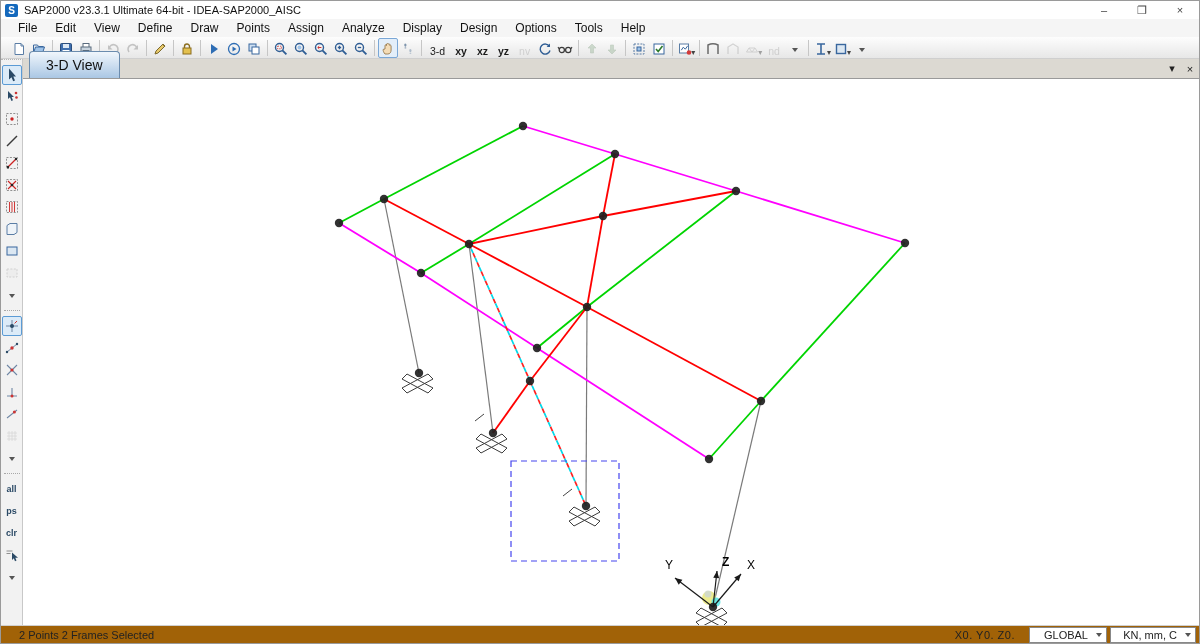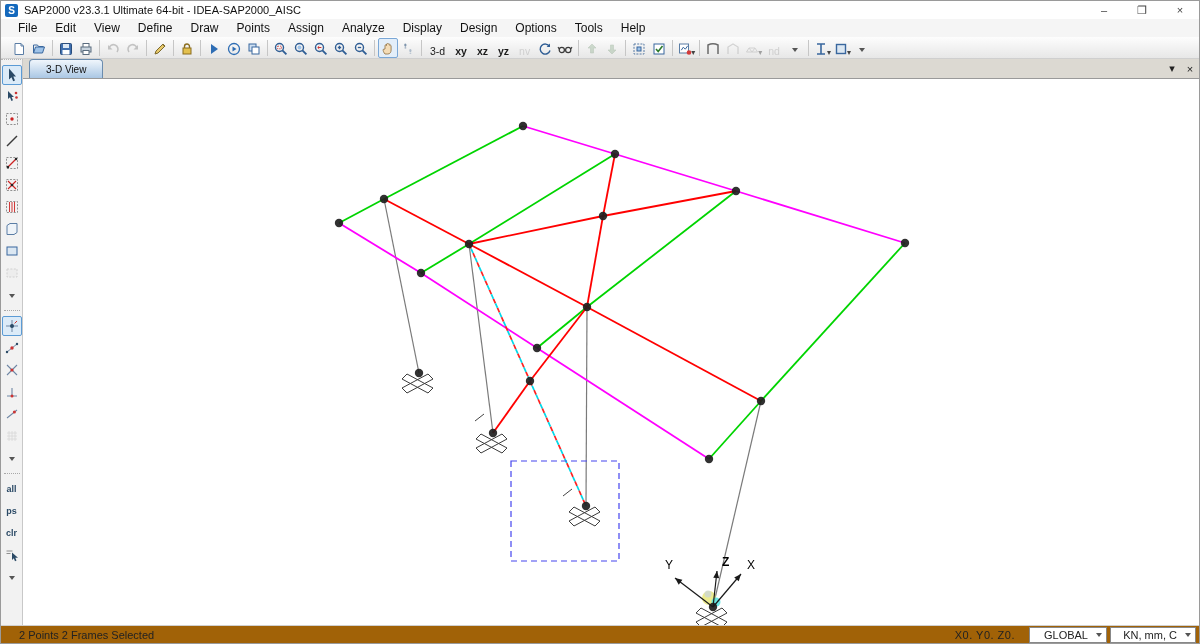--- a/index.html
+++ b/index.html
@@ -37,23 +37,23 @@
              padding-top:4px;border-top:1px dotted #b5b5b5;}
   .ltbtn{width:20px;height:20px;margin:1px 0;display:flex;align-items:center;justify-content:center;border:1px solid transparent;}
   .ltbtn svg{width:16px;height:16px;}
   .ltbtn.selected{border:1px solid #5b9bd5;background:#dcebf8;border-radius:2px;}
   .ltbtn.disabled{opacity:.45;}
   .ltsep{width:16px;border-top:1px dotted #a8a8a8;margin:4px 0;}
   .ltlabel{font-size:9px;font-weight:700;color:#2b4a66;}
   
   .tabbar{position:absolute;left:22px;top:58px;right:0;height:20px;background:#dcd9d2;
           border-bottom:1px solid #9a9a9a;display:flex;align-items:flex-end;}
-  .tab{margin-left:6px;height:19px;padding:0 16px;display:flex;align-items:center;
+  .tab{margin-left:6px;height:27px;padding:0 16px;display:flex;align-items:center;
        background:linear-gradient(#f0f6fc,#aac7e4);border:1px solid #6b8cae;border-bottom:none;
-       border-radius:4px 4px 0 0;font-size:10px;color:#111;text-align:center;}
+       border-radius:4px 4px 0 0;font-size:14px;color:#111;text-align:center;}
   .tabbar-right{margin-left:auto;display:flex;align-items:center;height:100%;}
   .tabicon{width:18px;height:18px;display:flex;align-items:center;justify-content:center;
            font-size:11px;color:#222;}
   
   .canvas{position:absolute;left:22px;top:78px;right:0;bottom:18px;background:#fff;}
   
   .statusbar{position:absolute;left:0;bottom:0;width:100%;height:18px;background:#a16207;
              border-top:1px solid #d0d0d0;display:flex;align-items:center;font-size:11px;color:#222;}
   .sb-left{padding-left:18px;}
   .sb-right{margin-left:auto;display:flex;align-items:center;}

